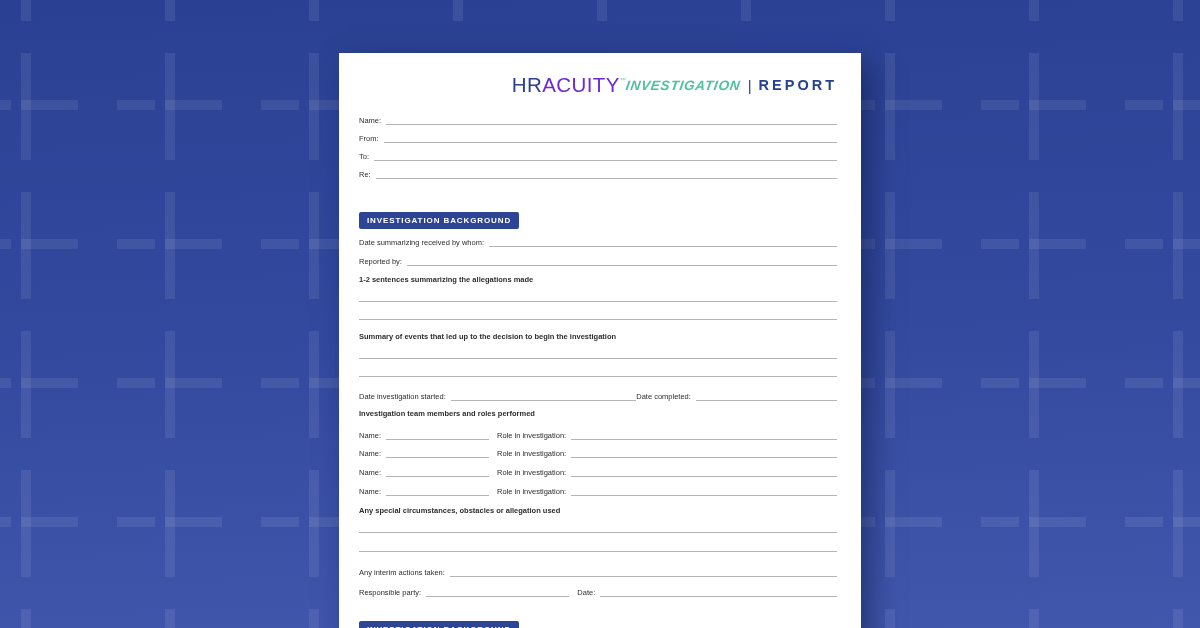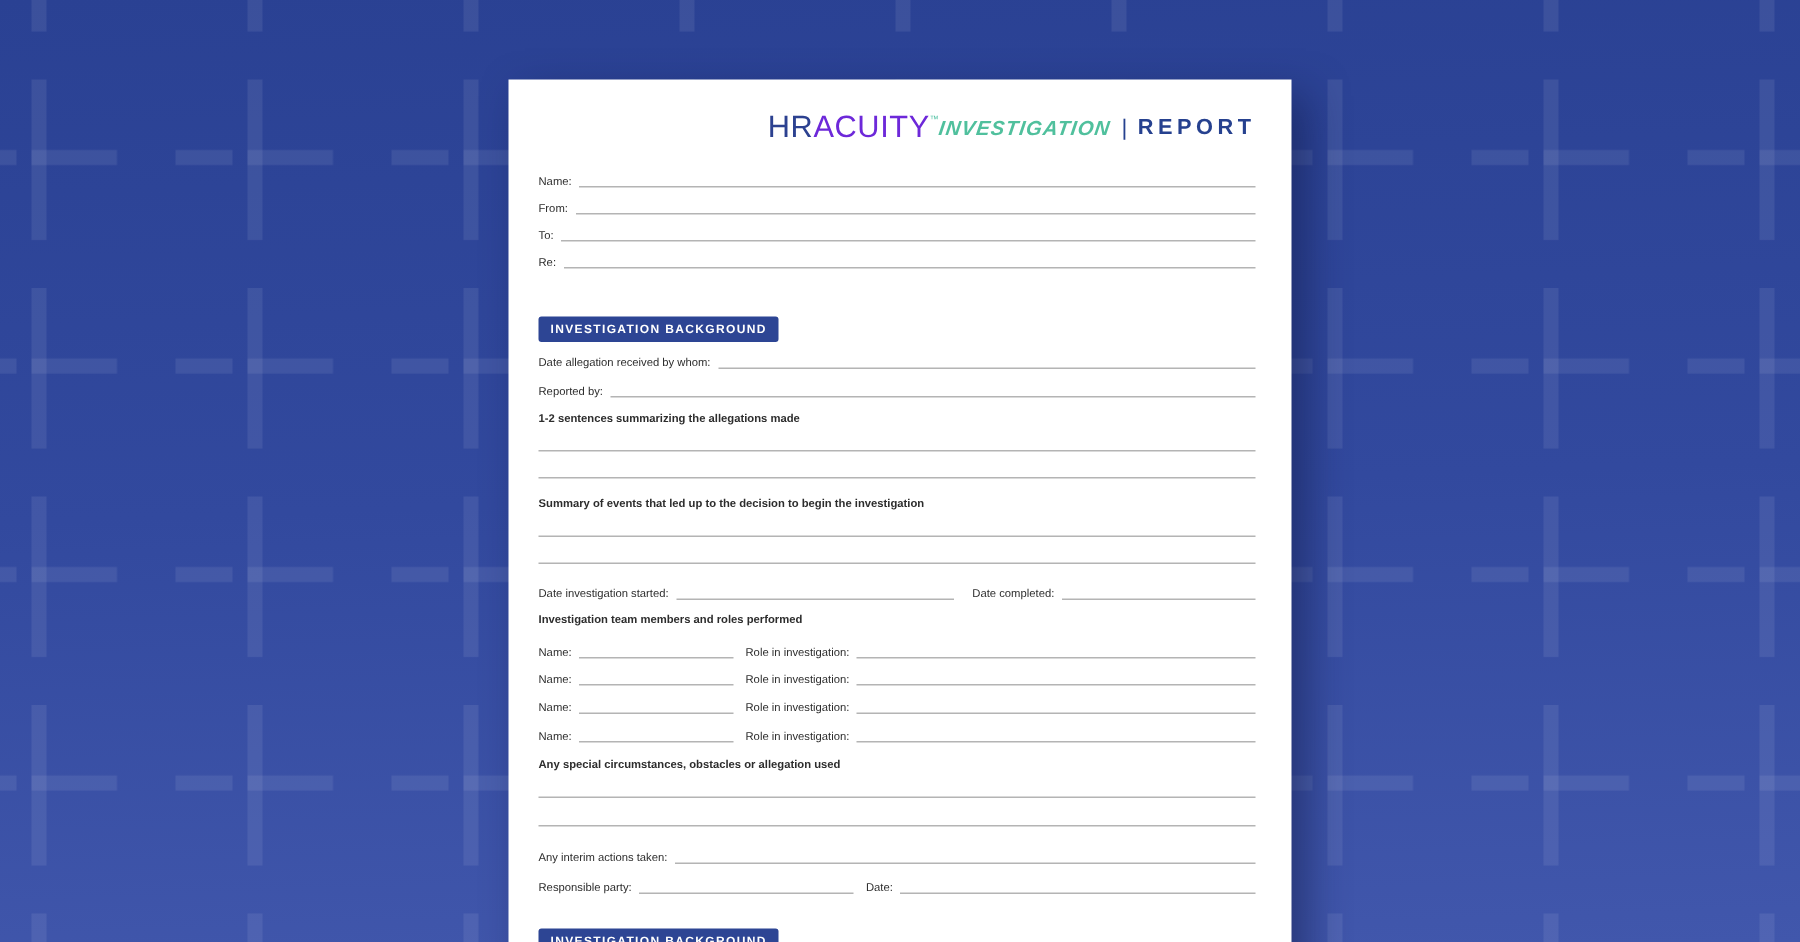--- a/index.html
+++ b/index.html
@@ -88,42 +88,42 @@
   <div class="field-row" style="margin-top:5px">
     <span class="lbl">Re:</span>
       <span class="wline"></span>
   </div>
 
   <div style="margin-top:30px">
     <span class="badge">INVESTIGATION BACKGROUND</span>
   </div>
 
   <div class="field-row" style="margin-top:5px">
-    <span class="lbl">Date allegation received by whom:</span>
+    <span class="lbl">Date summarizing received by whom:</span>
       <span class="wline"></span>
   </div>
   <div class="field-row" style="margin-top:6px">
     <span class="lbl">Reported by:</span>
       <span class="wline"></span>
   </div>
 
   <div class="section-label" style="margin-top:9px">1-2 sentences summarizing the allegations made</div>
   <div class="blank-line" style="margin-top:17px"></div>
   <div class="blank-line" style="margin-top:17px"></div>
 
   <div class="section-label" style="margin-top:12px">Summary of events that led up to the decision to begin the investigation</div>
   <div class="blank-line" style="margin-top:17px"></div>
   <div class="blank-line" style="margin-top:17px"></div>
 
   <div class="field-row" style="margin-top:11px">
     <div class="subrow" style="width:58%">
       <span class="lbl">Date investigation started:</span>
         <span class="wline"></span>
     </div>
-    <div class="subrow" style="flex:1; margin-left:12px">
+    <div class="subrow" style="flex:1; margin-left:0">
       <span class="lbl">Date completed:</span>
         <span class="wline"></span>
     </div>
   </div>
 
   <div class="section-label" style="margin-top:8px">Investigation team members and roles performed</div>
 
   <div class="field-row" style="margin-top:9px">
     <div class="subrow" style="width:130px">
       <span class="lbl">Name:</span>

